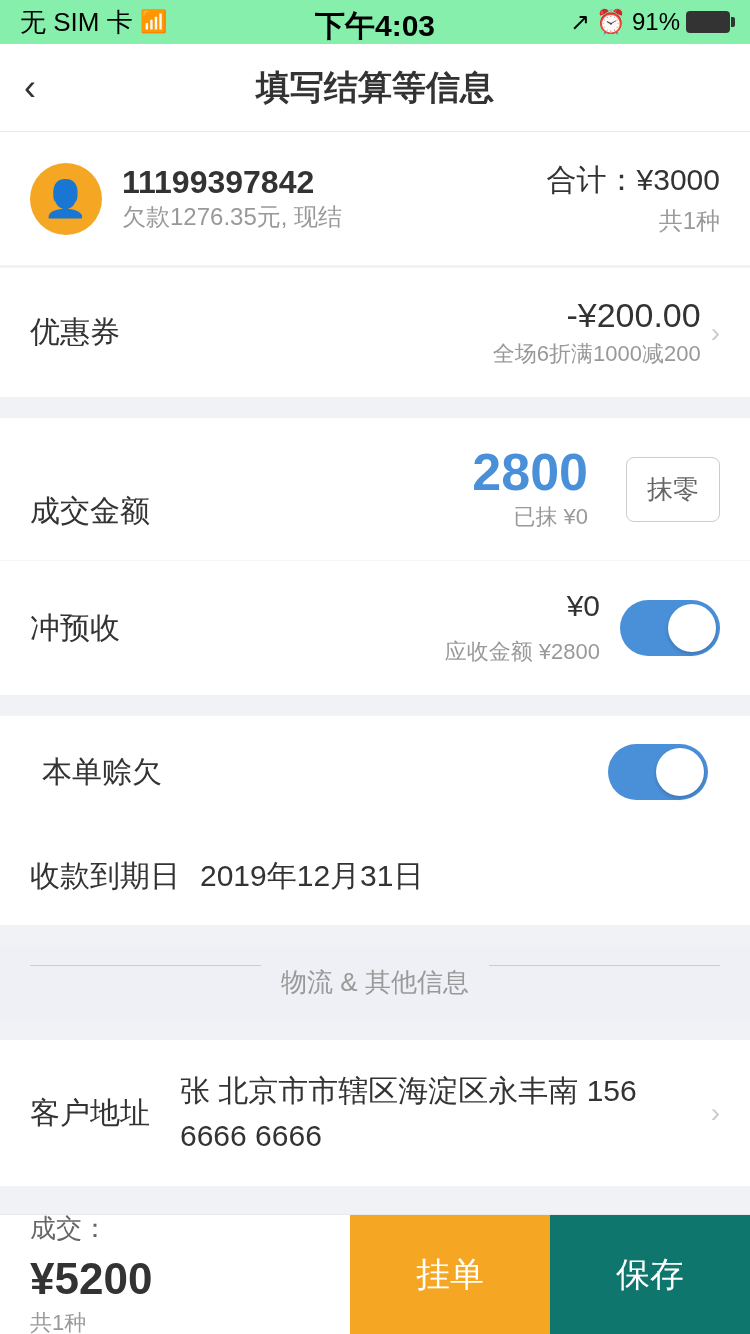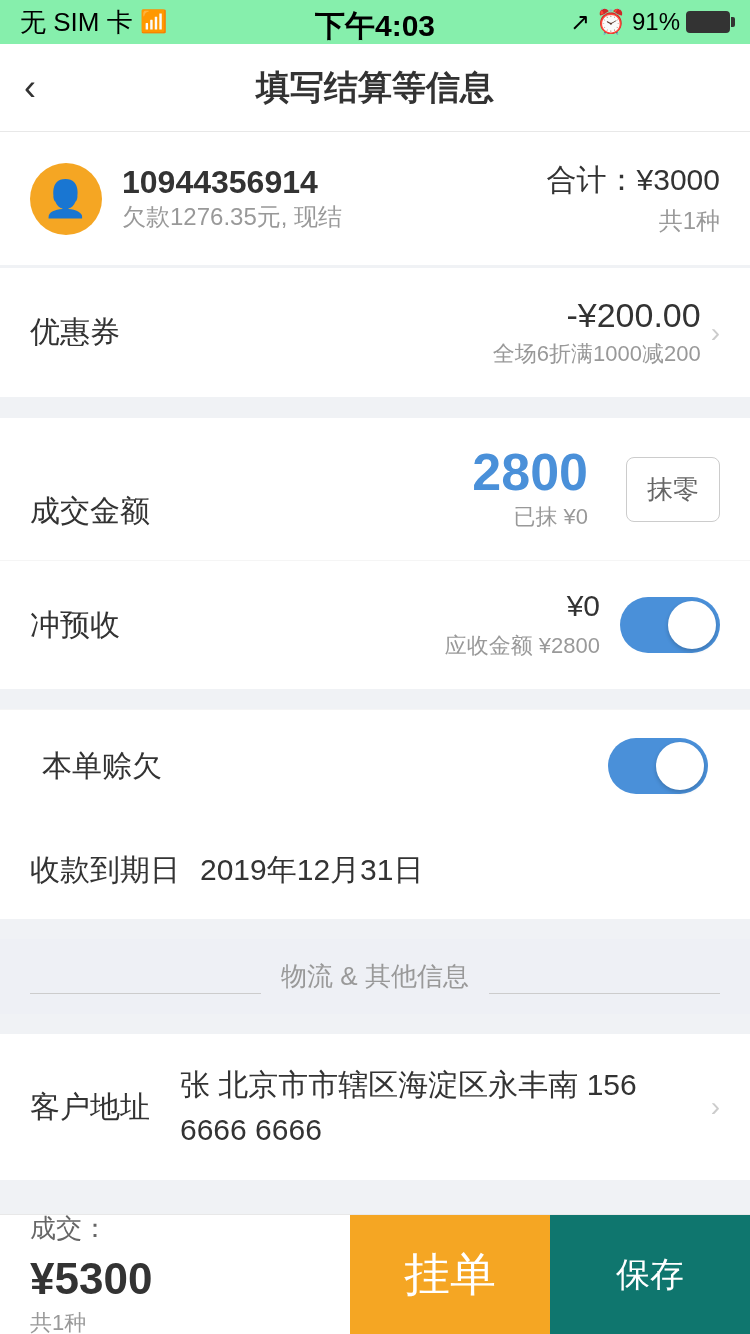--- a/index.html
+++ b/index.html
@@ -247,21 +247,21 @@
       text-align: right;
     }
     .prepay-values .amount {
       font-size: 30px;
       color: #333;
       font-weight: 500;
     }
     .prepay-values .receivable {
       font-size: 22px;
       color: #999;
-      margin-top: 8px;
+      margin-top: 14px;
     }
 
     
     .toggle {
       width: 100px;
       height: 56px;
       border-radius: 28px;
       background: #4a90d9;
       position: relative;
       cursor: pointer;
@@ -304,21 +304,21 @@
     .due-date-value {
       font-size: 30px;
       color: #333;
     }
 
     
     .logistics-divider {
       background: #eef0f5;
       padding: 20px 30px;
       display: flex;
-      align-items: flex-end;
+      align-items: flex-start;
       justify-content: center;
       gap: 20px;
     }
     .divider-line {
       flex: 1;
       height: 1px;
       background: #ccc;
     }
     .logistics-text {
       font-size: 26px;
@@ -390,21 +390,21 @@
       color: #999;
       margin-top: 4px;
     }
     .btn-hold {
       width: 200px;
       height: 120px;
       background: #f5a623;
       display: flex;
       align-items: center;
       justify-content: center;
-      font-size: 46px;
+      font-size: 34px;
       color: #fff;
       font-weight: 500;
       cursor: pointer;
     }
     .btn-save {
       width: 200px;
       height: 120px;
       background: #0f766e;
       display: flex;
       align-items: center;
@@ -438,21 +438,21 @@
 </div>
 
 <div class="content">
 
   <div class="customer-card">
     <div class="customer-left">
       <div class="avatar">
         <span>👤</span>
       </div>
       <div class="customer-info">
-        <div class="phone">10944356914</div>
+        <div class="phone">11199397842</div>
         <div class="debt">欠款1276.35元, 现结</div>
       </div>
     </div>
     <div class="customer-right">
       <div class="total">合计：¥3000</div>
       <div class="count">共1种</div>
     </div>
   </div>
 
   <div class="coupon-row">
@@ -519,19 +519,19 @@
   </div>
 
   <div class="bottom-spacer"></div>
 
 </div>
 
 <div class="bottom-bar">
   <div class="bottom-info">
     <div class="bottom-deal">
       <span class="bottom-deal-label">成交：</span>
-      <span class="bottom-deal-amount">¥5300</span>
+      <span class="bottom-deal-amount">¥5200</span>
     </div>
     <div class="bottom-count">共1种</div>
   </div>
   <div class="btn-hold">挂单</div>
   <div class="btn-save">保存</div>
 </div>
 
 </body></html>

